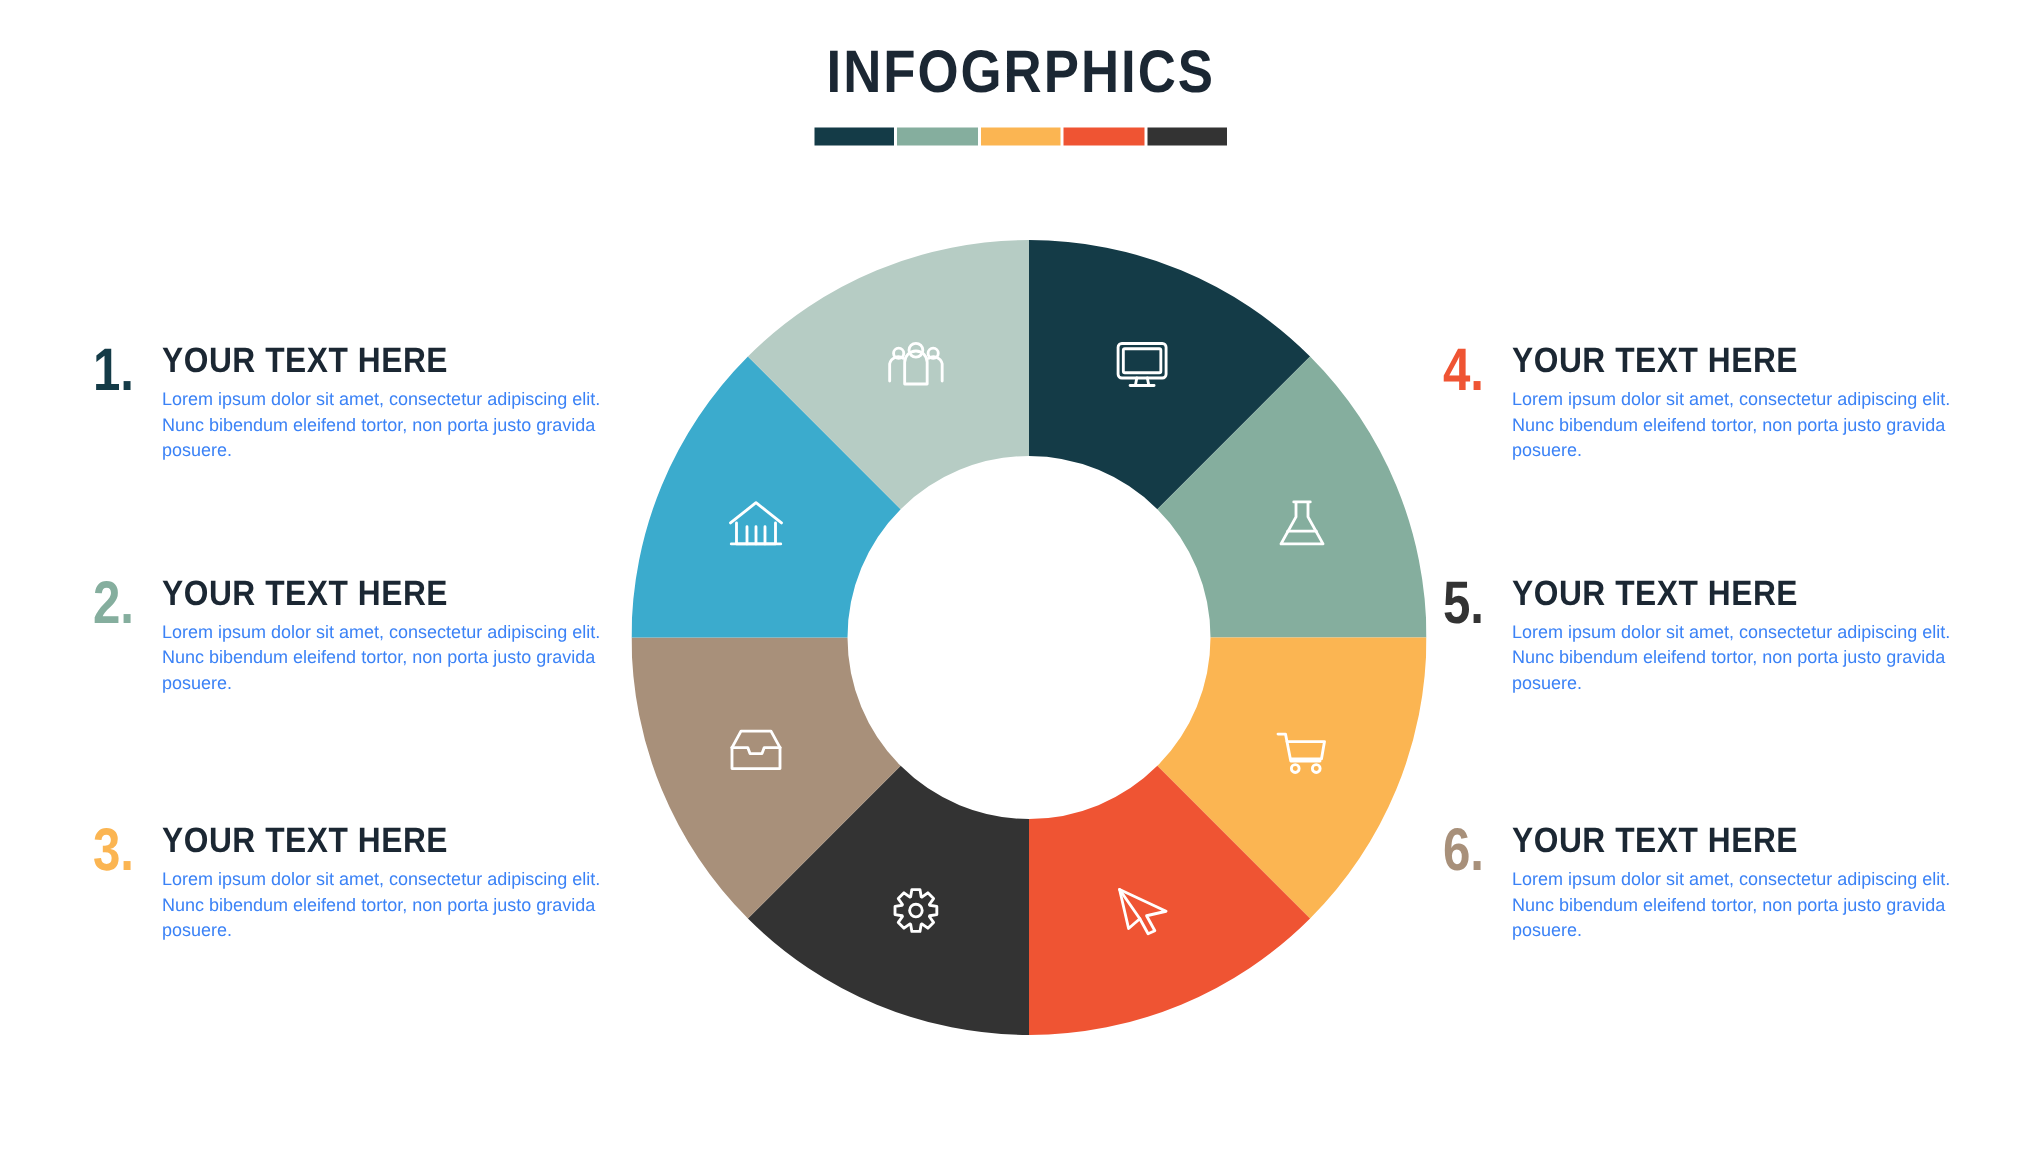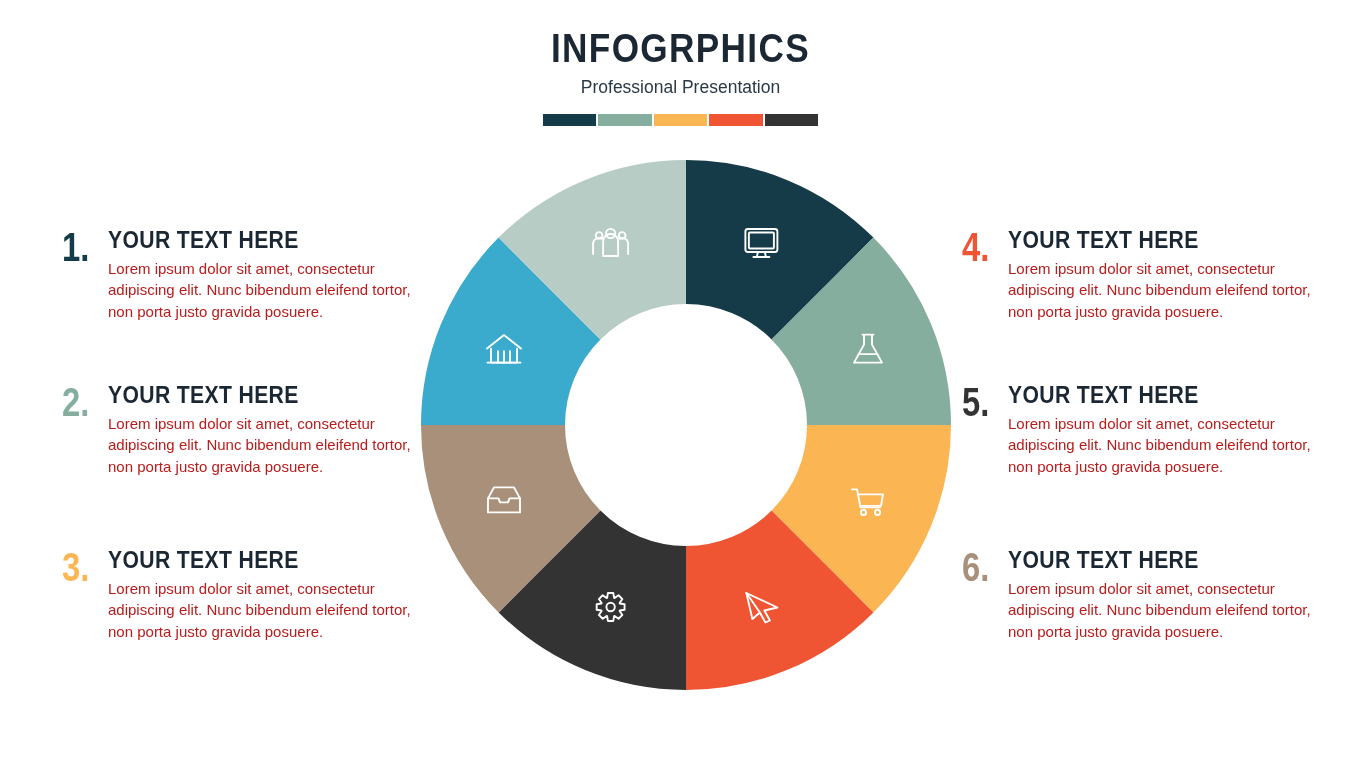--- a/index.html
+++ b/index.html
@@ -76,22 +76,22 @@
     font-weight: 700;
     letter-spacing: 0.4px;
     color: #1b2733;
     line-height: 1.02;
     margin: 0 0 5px 0;
     transform: scaleX(0.9);
     transform-origin: left center;
     white-space: nowrap;
   }
   .item-text {
-    font-size: 15px;
-    color: #b91c1c;
+    font-size: 12px;
+    color: #3b82f6;
     line-height: 1.42;
     margin: 0;
   }
 
   .item-left  { left: 62px; }
   .item-left .item-body { text-align: left; }
   .item-right { left: 962px; }
 
   
   .wheel {
@@ -102,21 +102,20 @@
     height: 530px;
   }
   .wheel svg { display: block; width: 530px; height: 530px; }
   .seg-icon { pointer-events: none; }
 </style>
 </head>
 <body>
 
 <div class="header">
   <h1 class="title">INFOGRPHICS</h1>
-  <p class="subtitle">Professional Presentation</p>
   <div class="swatch-bar" id="swatch-bar">
       <div class="swatch" style="background: rgb(20, 59, 71);"></div>
       <div class="swatch" style="background: rgb(133, 174, 158);"></div>
       <div class="swatch" style="background: rgb(251, 181, 82);"></div>
       <div class="swatch" style="background: rgb(239, 84, 51);"></div>
       <div class="swatch" style="background: rgb(51, 51, 51);"></div>
     </div>
 </div>
 
 <div class="wheel">

